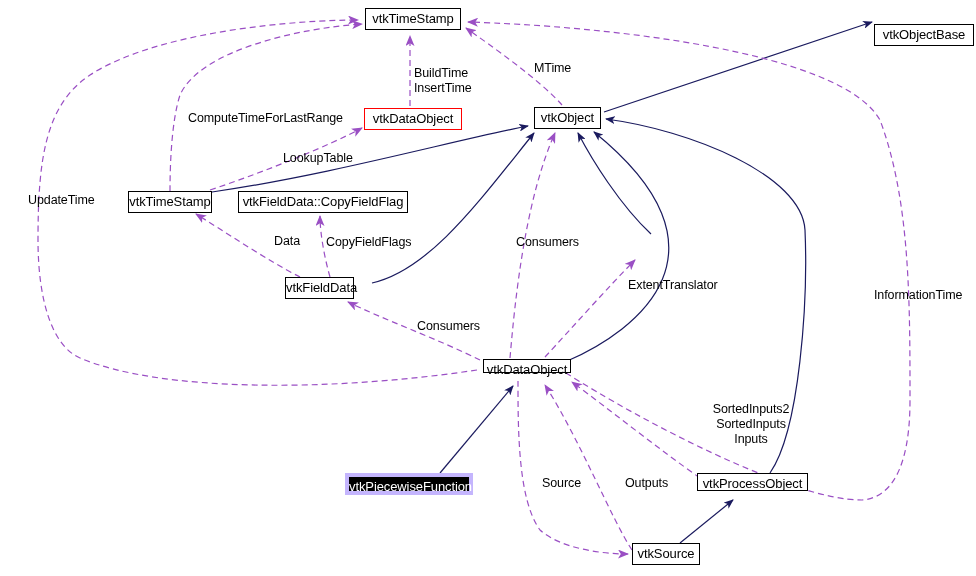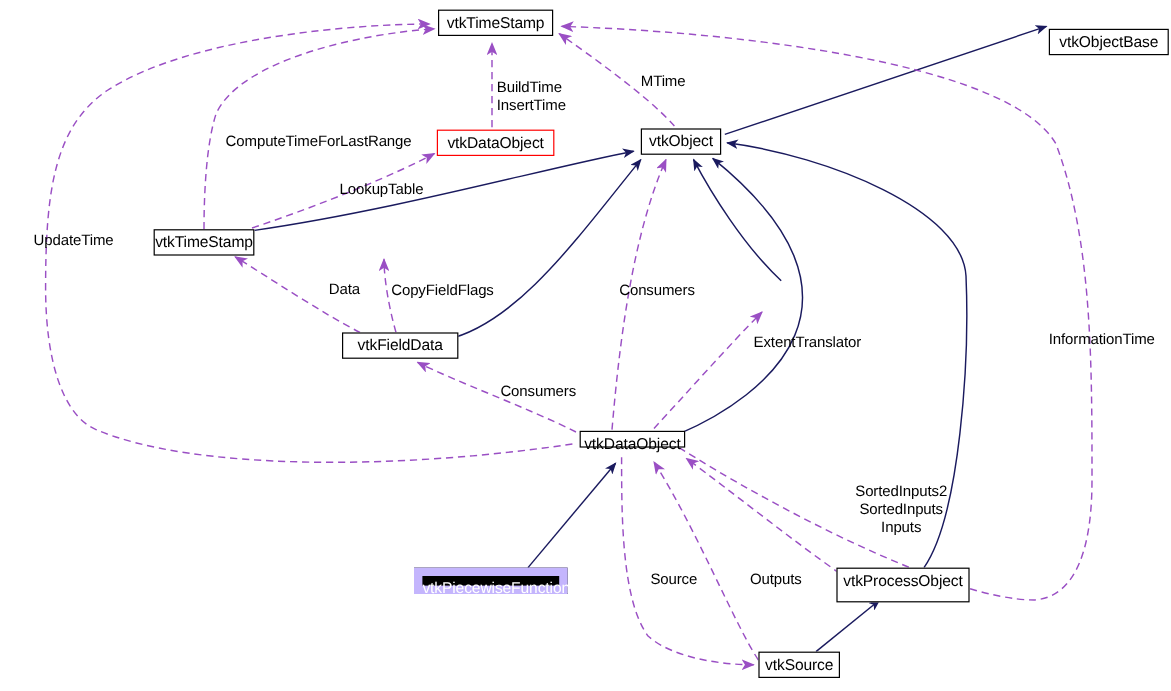--- a/index.html
+++ b/index.html
@@ -36,21 +36,21 @@
     line-height: 20px;
     text-align: center;
     color: #000000;
     white-space: nowrap;
     letter-spacing: -0.1px;
     cursor: pointer;
   }
   .node-box.highlight {
     background: #000000;
     color: #ffffff;
-    border: 7px solid #c4b5fd;
+    border: 4px solid #c4b5fd;
   }
   .node-box.red-border {
     border: 1px solid #ff0000;
   }
   .edge-label {
     position: absolute;
     font-size: 12.5px;
     line-height: 15px;
     color: #000000;
     white-space: nowrap;
@@ -129,29 +129,30 @@
   <div class="node-box" style="left:365px; top:8px; width:96px; height:22px;">vtkTimeStamp</div>
 
   <div class="node-box" style="left:874px; top:24px; width:100px; height:22px;">vtkObjectBase</div>
 
   <div class="node-box red-border" style="left:364px; top:108px; width:98px; height:22px;">vtkDataObject</div>
 
   <div class="node-box" style="left:534px; top:107px; width:67px; height:22px;">vtkObject</div>
 
   <div class="node-box" style="left:128px; top:191px; width:84px; height:22px;">vtkTimeStamp</div>
 
+  <div class="node-box" style="left:238px; top:191px; width:170px; height:22px;">vtkFieldData::CopyFieldFlag</div>
 
 
-  <div class="node-box" style="left:285px; top:277px; width:97px; height:22px;">vtkFieldData</div>
+  <div class="node-box" style="left:285px; top:277px; width:69px; height:22px;">vtkFieldData</div>
 
   <div class="node-box" style="left:483px; top:359px; width:88px; height:14px;">vtkDataObject</div>
 
   <div class="node-box highlight" style="left:345px; top:473px; width:128px; height:22px;">vtkPiecewiseFunction</div>
 
-  <div class="node-box" style="left:697px; top:473px; width:111px; height:29px;">vtkProcessObject</div>
+  <div class="node-box" style="left:697px; top:473px; width:111px; height:18px;">vtkProcessObject</div>
 
   <div class="node-box" style="left:632px; top:543px; width:68px; height:22px;">vtkSource</div>
 
   <div class="edge-label" style="left:414px; top:66px; text-align:left;">BuildTime<br>InsertTime</div>
 
   <div class="edge-label" style="left:534px; top:61px; text-align:left;">MTime</div>
 
   <div class="edge-label" style="left:188px; top:111px; text-align:left;">ComputeTimeForLastRange</div>
 
   <div class="edge-label" style="left:283px; top:151px; text-align:left;">LookupTable</div>
@@ -161,21 +162,21 @@
   <div class="edge-label" style="left:274px; top:234px; text-align:left;">Data</div>
 
   <div class="edge-label" style="left:326px; top:235px; text-align:center;">CopyFieldFlags</div>
 
   <div class="edge-label" style="left:516px; top:235px; text-align:left;">Consumers</div>
 
   <div class="edge-label" style="left:628px; top:278px; text-align:left;">ExtentTranslator</div>
 
   <div class="edge-label" style="left:417px; top:319px; text-align:left;">Consumers</div>
 
-  <div class="edge-label" style="left:874px; top:276px; text-align:left;">InformationTime</div>
+  <div class="edge-label" style="left:874px; top:288px; text-align:left;">InformationTime</div>
 
   <div class="edge-label" style="left:703px; top:402px; width:96px; text-align:center;">SortedInputs2<br>SortedInputs<br>Inputs</div>
 
   <div class="edge-label" style="left:542px; top:476px; text-align:left;">Source</div>
 
   <div class="edge-label" style="left:625px; top:476px; text-align:left;">Outputs</div>
 
 </div>
 
 </body></html>

